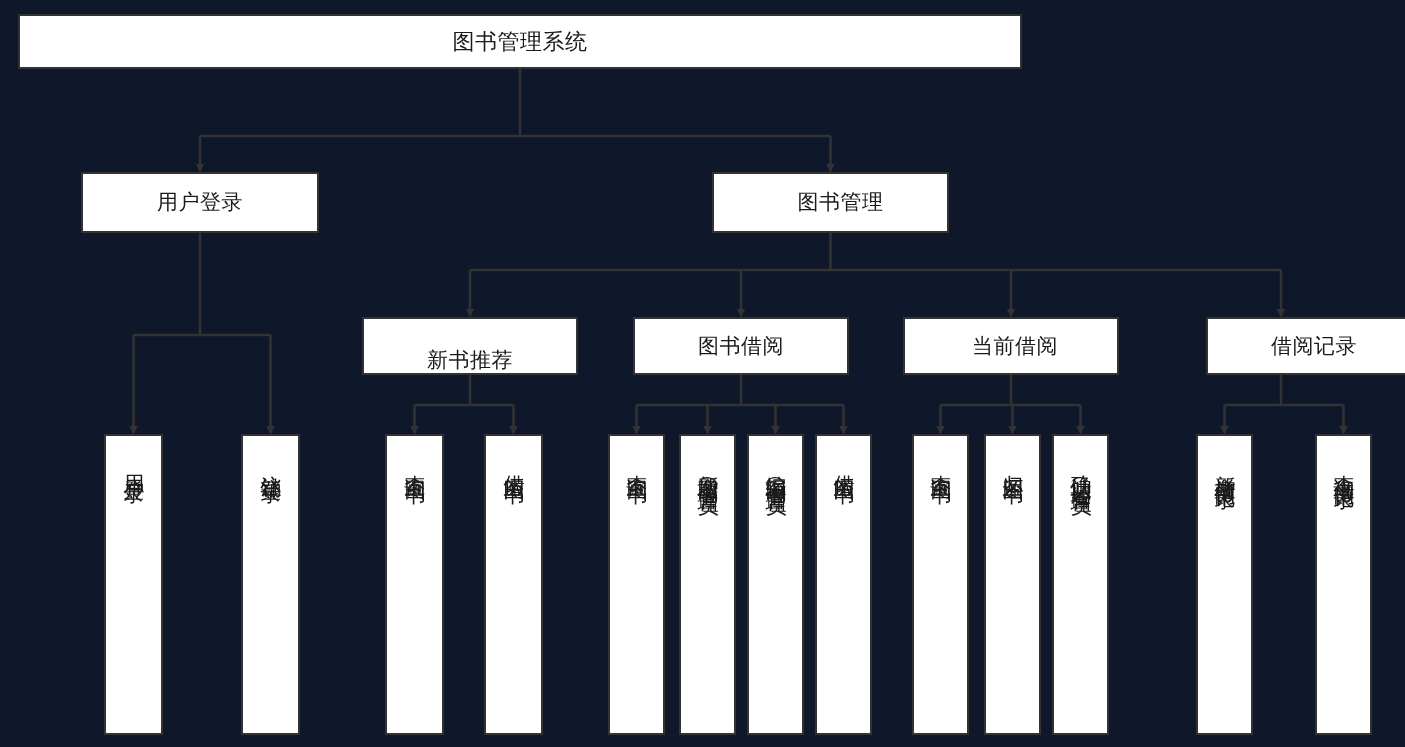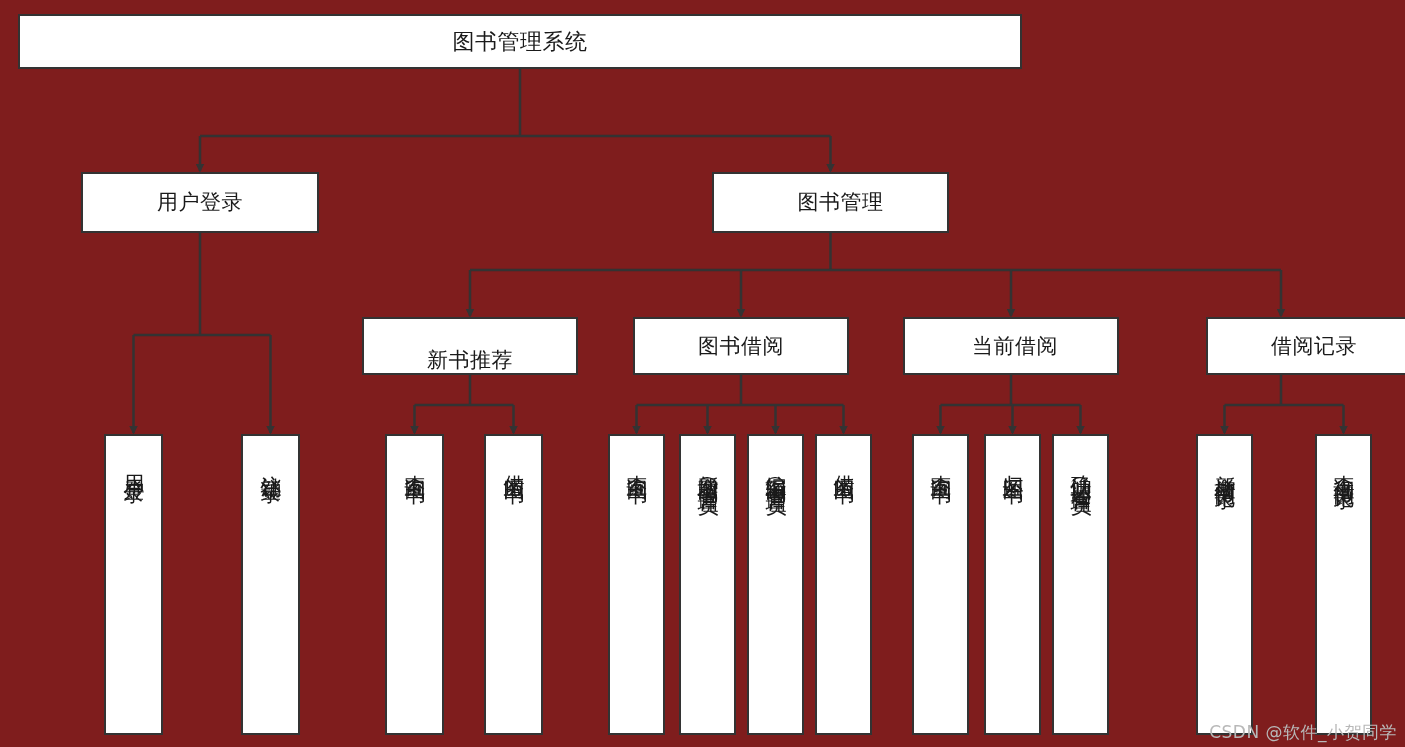--- a/index.html
+++ b/index.html
@@ -8,21 +8,21 @@
     padding: 0;
     background: #ffffff;
   }
   body {
     font-family: "DejaVu Sans", "Liberation Sans", sans-serif;
   }
   #canvas {
     position: relative;
     width: 1405px;
     height: 747px;
-    background: #7f1d1d;
+    background: #0f172a;
     overflow: hidden;
   }
   svg.links {
     position: absolute;
     left: 0;
     top: 0;
     width: 1405px;
     height: 747px;
     pointer-events: none;
   }
@@ -178,14 +178,13 @@
         <span class="node-label">确认归还（管理员）</span>
       </div>
       <div class="node vert" style="left: 1196px; top: 434px; width: 57px; height: 301px; border-color: rgb(51, 51, 51); background: rgb(255, 255, 255); color: rgb(26, 26, 26);">
         <span class="node-label">新增借阅记录</span>
       </div>
       <div class="node vert" style="left: 1315px; top: 434px; width: 57px; height: 301px; border-color: rgb(51, 51, 51); background: rgb(255, 255, 255); color: rgb(26, 26, 26);">
         <span class="node-label">查询借阅记录</span>
       </div>
     </div>
 
-  <div class="watermark">CSDN @软件_小贺同学</div>
 </div>
 
 </body></html>

